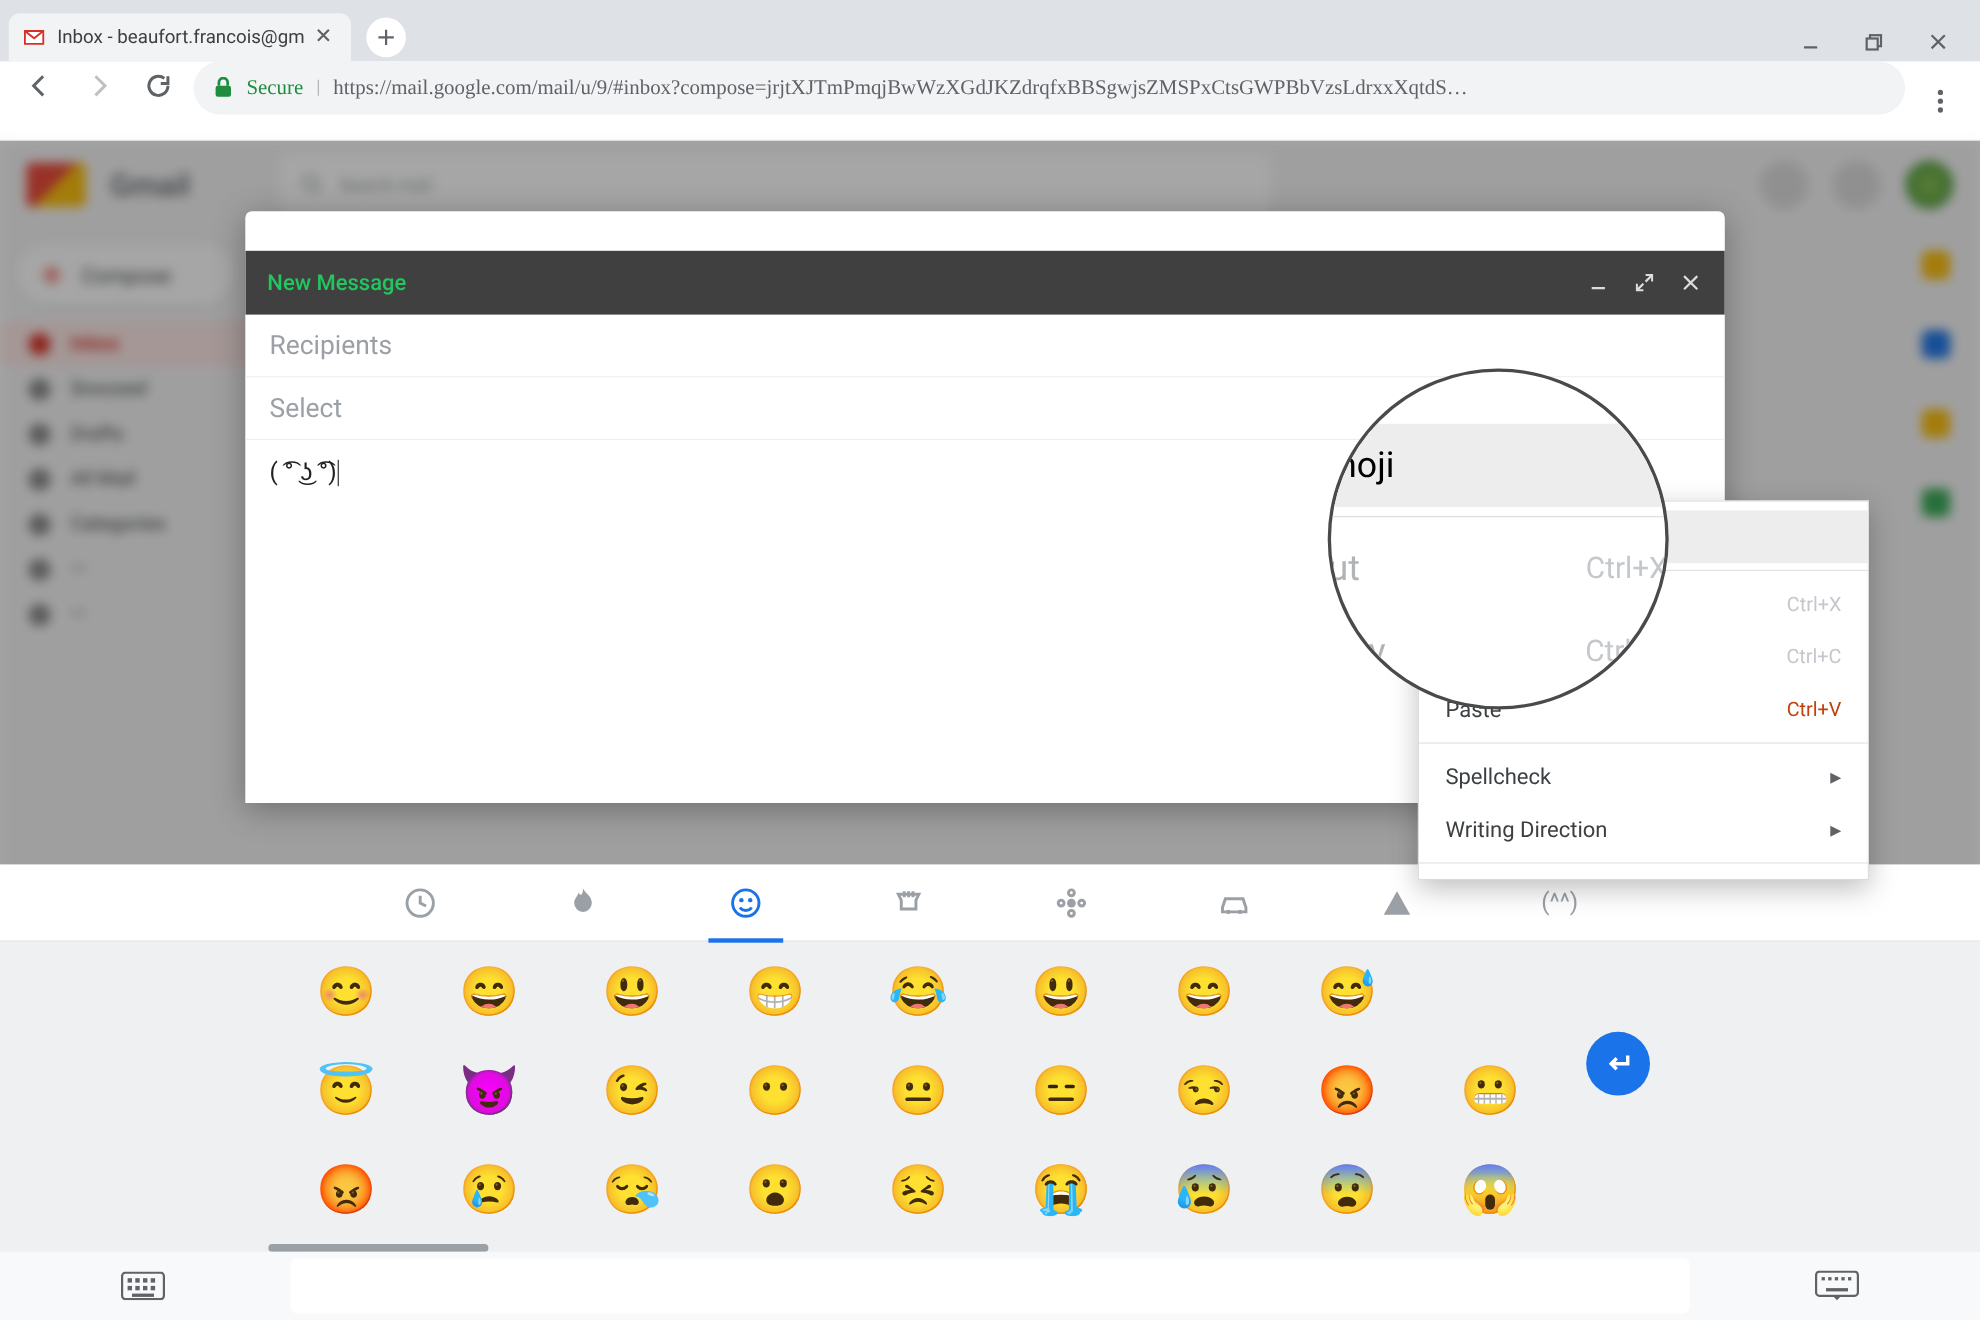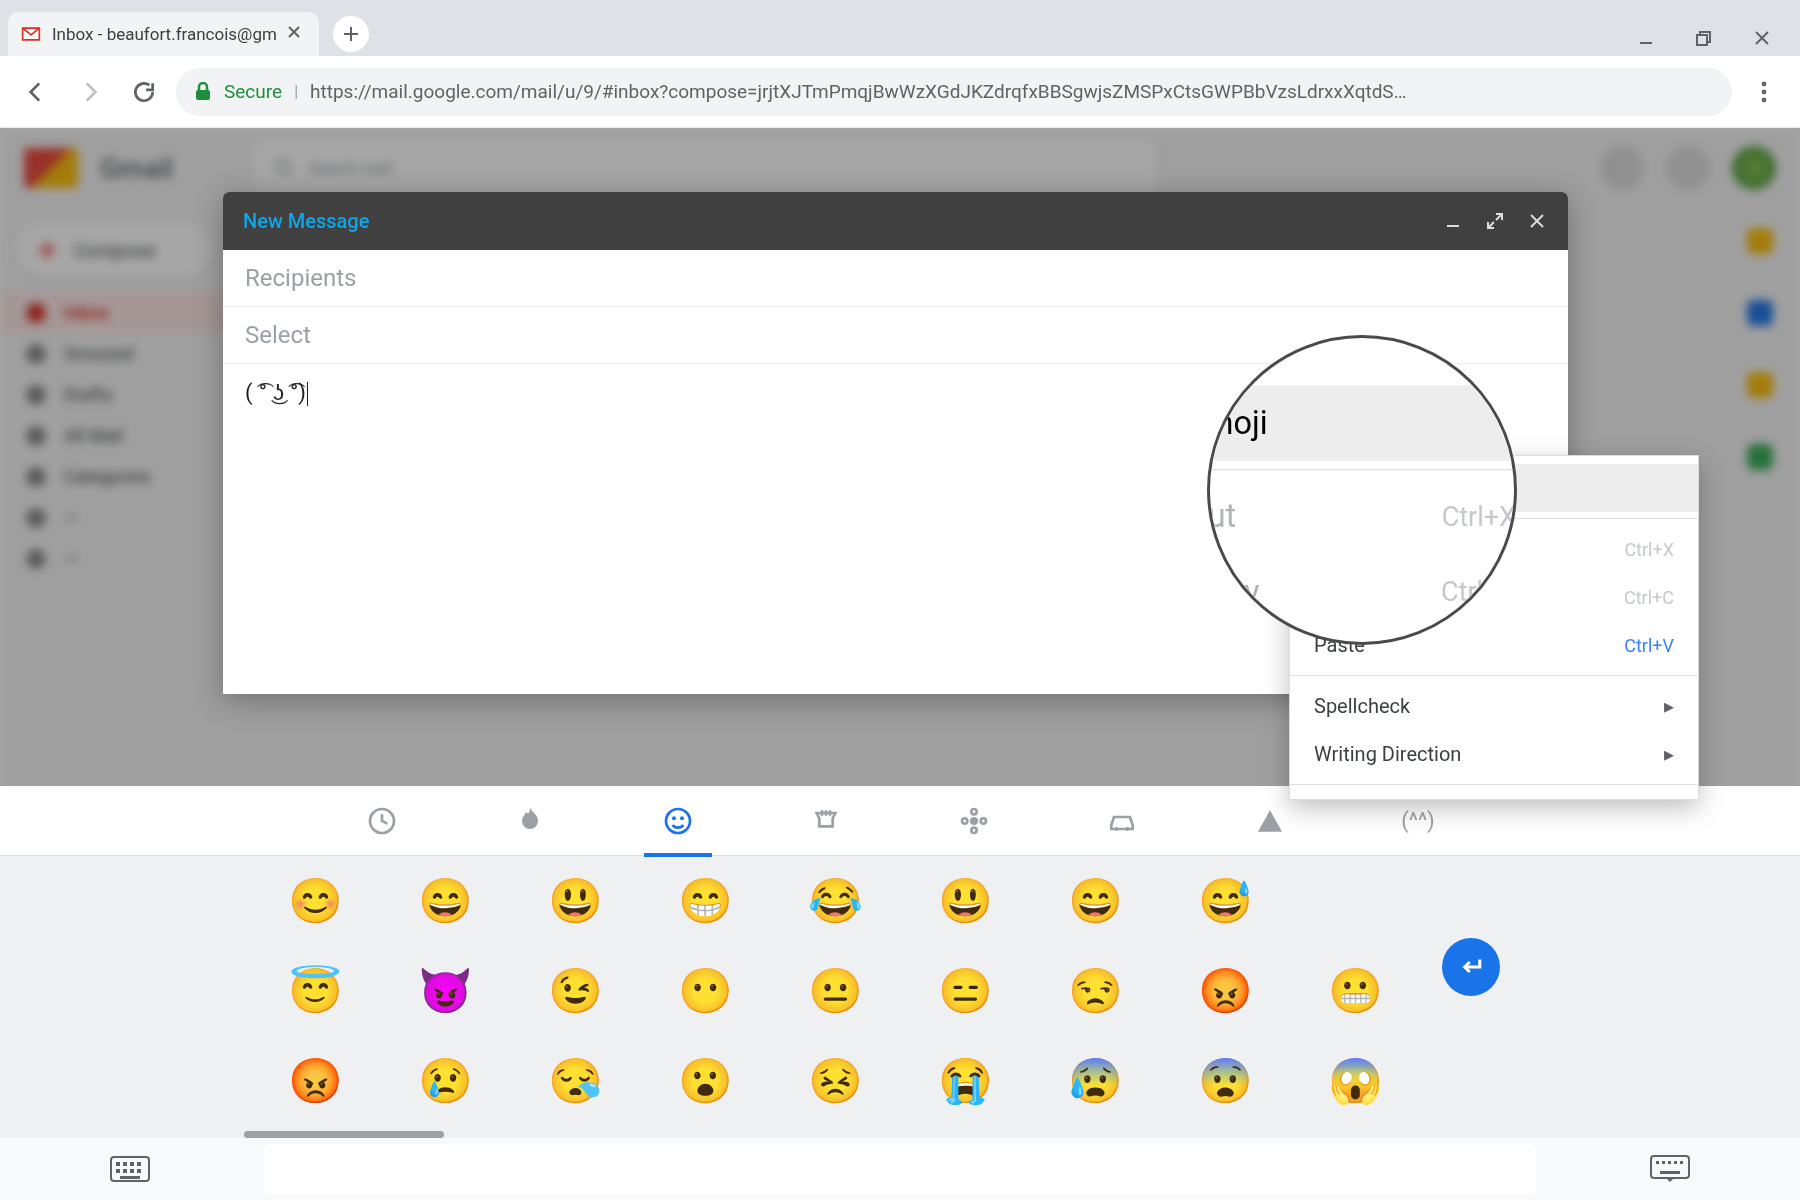--- a/index.html
+++ b/index.html
@@ -8,21 +8,21 @@
   
   .browser-tabstrip { height: 56px; background: #dee1e6; display: flex; align-items: flex-end; padding: 0 8px; }
   .tab { display: flex; align-items: center; gap: 10px; background: #f1f3f4; border-radius: 10px 10px 0 0; padding: 8px 14px 8px 12px; height: 44px; max-width: 330px; text-align: right; }
   .tab .favicon { width: 22px; height: 22px; display:flex; align-items:center; justify-content:center;}
   .tab .title { font-size: 17px; color: #3c4043; white-space: nowrap; overflow: hidden; text-overflow: ellipsis; flex:1; }
   .tab .close { width: 18px; height: 18px; color: #5f6368; }
   .newtab { width: 36px; height: 36px; border-radius: 50%; background:#fff; margin-left: 14px; margin-bottom:4px; display:flex; align-items:center; justify-content:center; color:#5f6368;}
   .win-controls { margin-left: auto; display:flex; gap: 34px; padding-right: 18px; padding-bottom: 6px; color:#5f6368;}
   .win-controls span { width: 24px; height: 24px; display:flex; align-items:center; justify-content:center;}
 
-  .toolbar { height: 72px; background: #fff; display:flex; align-items:center; padding: 15px 14px; gap: 10px; border-bottom: 1px solid #e0e0e0;}
+  .toolbar { height: 72px; background: #fff; display:flex; padding: 0 14px; gap: 10px; border-bottom: 1px solid #e0e0e0; font-family: Liberation Serif, serif;}
   .navbtn { width: 44px; height:44px; display:flex; align-items:center; justify-content:center; color:#5f6368; border-radius:50%;}
   .navbtn.disabled { opacity:.4;}
   .omnibox { flex:1; height: 48px; background:#f1f3f4; border-radius: 24px; display:flex; align-items:center; padding: 0 18px; gap:12px; overflow:hidden;}
   .lock { color:#1e8e3e; }
   .secure { color:#1e8e3e; font-size: 19px;}
   .sep { color:#9aa0a6;}
   .url { color:#5f6368; font-size: 19px; white-space: nowrap; overflow:hidden; text-overflow: ellipsis;}
   .menu-dots { width:44px; display:flex; align-items:center; justify-content:center; color:#5f6368;}
 
   
@@ -39,21 +39,21 @@
   .compose-btn { margin-left: 14px; width: 200px; height:56px; border-radius:28px; background:#fff; display:flex; align-items:center; padding:0 20px; gap:14px; font-size:19px; color:#3c4043; box-shadow:0 1px 3px rgba(0,0,0,.2);}
   .side-item { display:flex; align-items:center; gap:18px; padding: 10px 26px; font-size:18px; color:#3c4043; border-radius: 0 24px 24px 0;}
   .side-item.sel { background:#fce8e6; color:#d93025; font-weight:600;}
   .dot { width:20px; height:20px; border-radius:50%; background:#888;}
   .right-rail { position:absolute; right:10px; top:100px; width:60px; display:flex; flex-direction:column; gap:46px; align-items:center;}
   .rail-dot { width:26px; height:26px; border-radius:6px;}
   .overlay-dim { position:absolute; inset:0; background: rgba(0,0,0,.35);}
 
   
   .compose { position:absolute; left: 223px; top: 64px; width: 1345px; background:#fff; border-radius: 6px 6px 0 0; box-shadow: 0 6px 30px rgba(0,0,0,.3); overflow:hidden;}
-  .compose-head { background:#404040; height:58px; display:flex; align-items:center; padding: 0 20px; color:#0ea5e9;}
+  .compose-head { background:#404040; height:58px; display:flex; align-items:center; padding: 0 20px; color:#22c55e;margin-top:36px;}
   .compose-title { font-size:20px; font-weight:500;}
   .compose-wbtns { margin-left:auto; display:flex; gap:20px; color:#d0d0d0;}
   .compose-wbtns span { width:22px; height:22px; display:flex; align-items:center; justify-content:center;}
   .compose-field { padding: 14px 22px; font-size:24px; color:#9aa0a6; border-bottom:1px solid #eceff1;}
   .compose-body { padding: 16px 22px; min-height: 330px; font-size:22px; color:#202124; position:relative;}
   .caret::after { content:""; display:inline-block; width:1px; height:24px; background:#202124; vertical-align:middle; margin-left:1px;}
 
   
   .emoji-panel { position:absolute; left:0; right:0; bottom:0; height: 414px; background:#eef0f2;}
   .emoji-tabs { height: 70px; display:flex; align-items:center; justify-content:center; gap: 104px; background:#fff; border-bottom:1px solid #e0e0e0;}
@@ -67,21 +67,21 @@
   .emoji-bottom { position:absolute; bottom:0; left:0; right:0; height:62px; display:flex; background:#f8f9fa;}
   .kbd-left, .kbd-right { width: 260px; display:flex; align-items:center; justify-content:center; color:#5f6368;}
   .space-mid { flex:1; background:#fff; border-radius:6px; margin:6px 4px;}
   .hscroll { position:absolute; left:244px; bottom:62px; width:200px; height:7px; background:#9aa0a6; border-radius:4px;}
 
   
   .ctxmenu { position:absolute; left: 1289px; top: 327px; width: 410px; background:#fff; border:1px solid #dadce0; box-shadow: 0 8px 24px rgba(0,0,0,.25); padding: 8px 0; font-size:20px; color:#3c4043;}
   .ctx-item { display:flex; align-items:center; justify-content:space-between; padding: 12px 24px;}
   .ctx-item.hl { background:#ededed;}
   .ctx-item.dis { color:#b0b3b8;}
-  .ctx-item .sc { color:#3b82f6; font-size:18px;}
+  .ctx-item .sc { color:#c2410c; font-size:18px;}
   .ctx-item.dis .sc { color:#c4c7cc;}
   .ctx-sep { height:1px; background:#e0e0e0; margin:6px 0;}
   .ctx-item .arrow { color:#5f6368;}
 
   
   .mag { position:absolute; left:1207px; top:207px; width:310px; height:310px; border:3px solid #4a4a4a; border-radius:50%; overflow:hidden; background:#fff;}
   .mag-inner { transform: scale(1.35); transform-origin: 60% 40%; padding-top:60px;}
   .mag-inner .ctx-item { padding: 14px 30px; font-size:24px;}
   .mag-inner .ctx-item .sc{ font-size:20px;}
 

